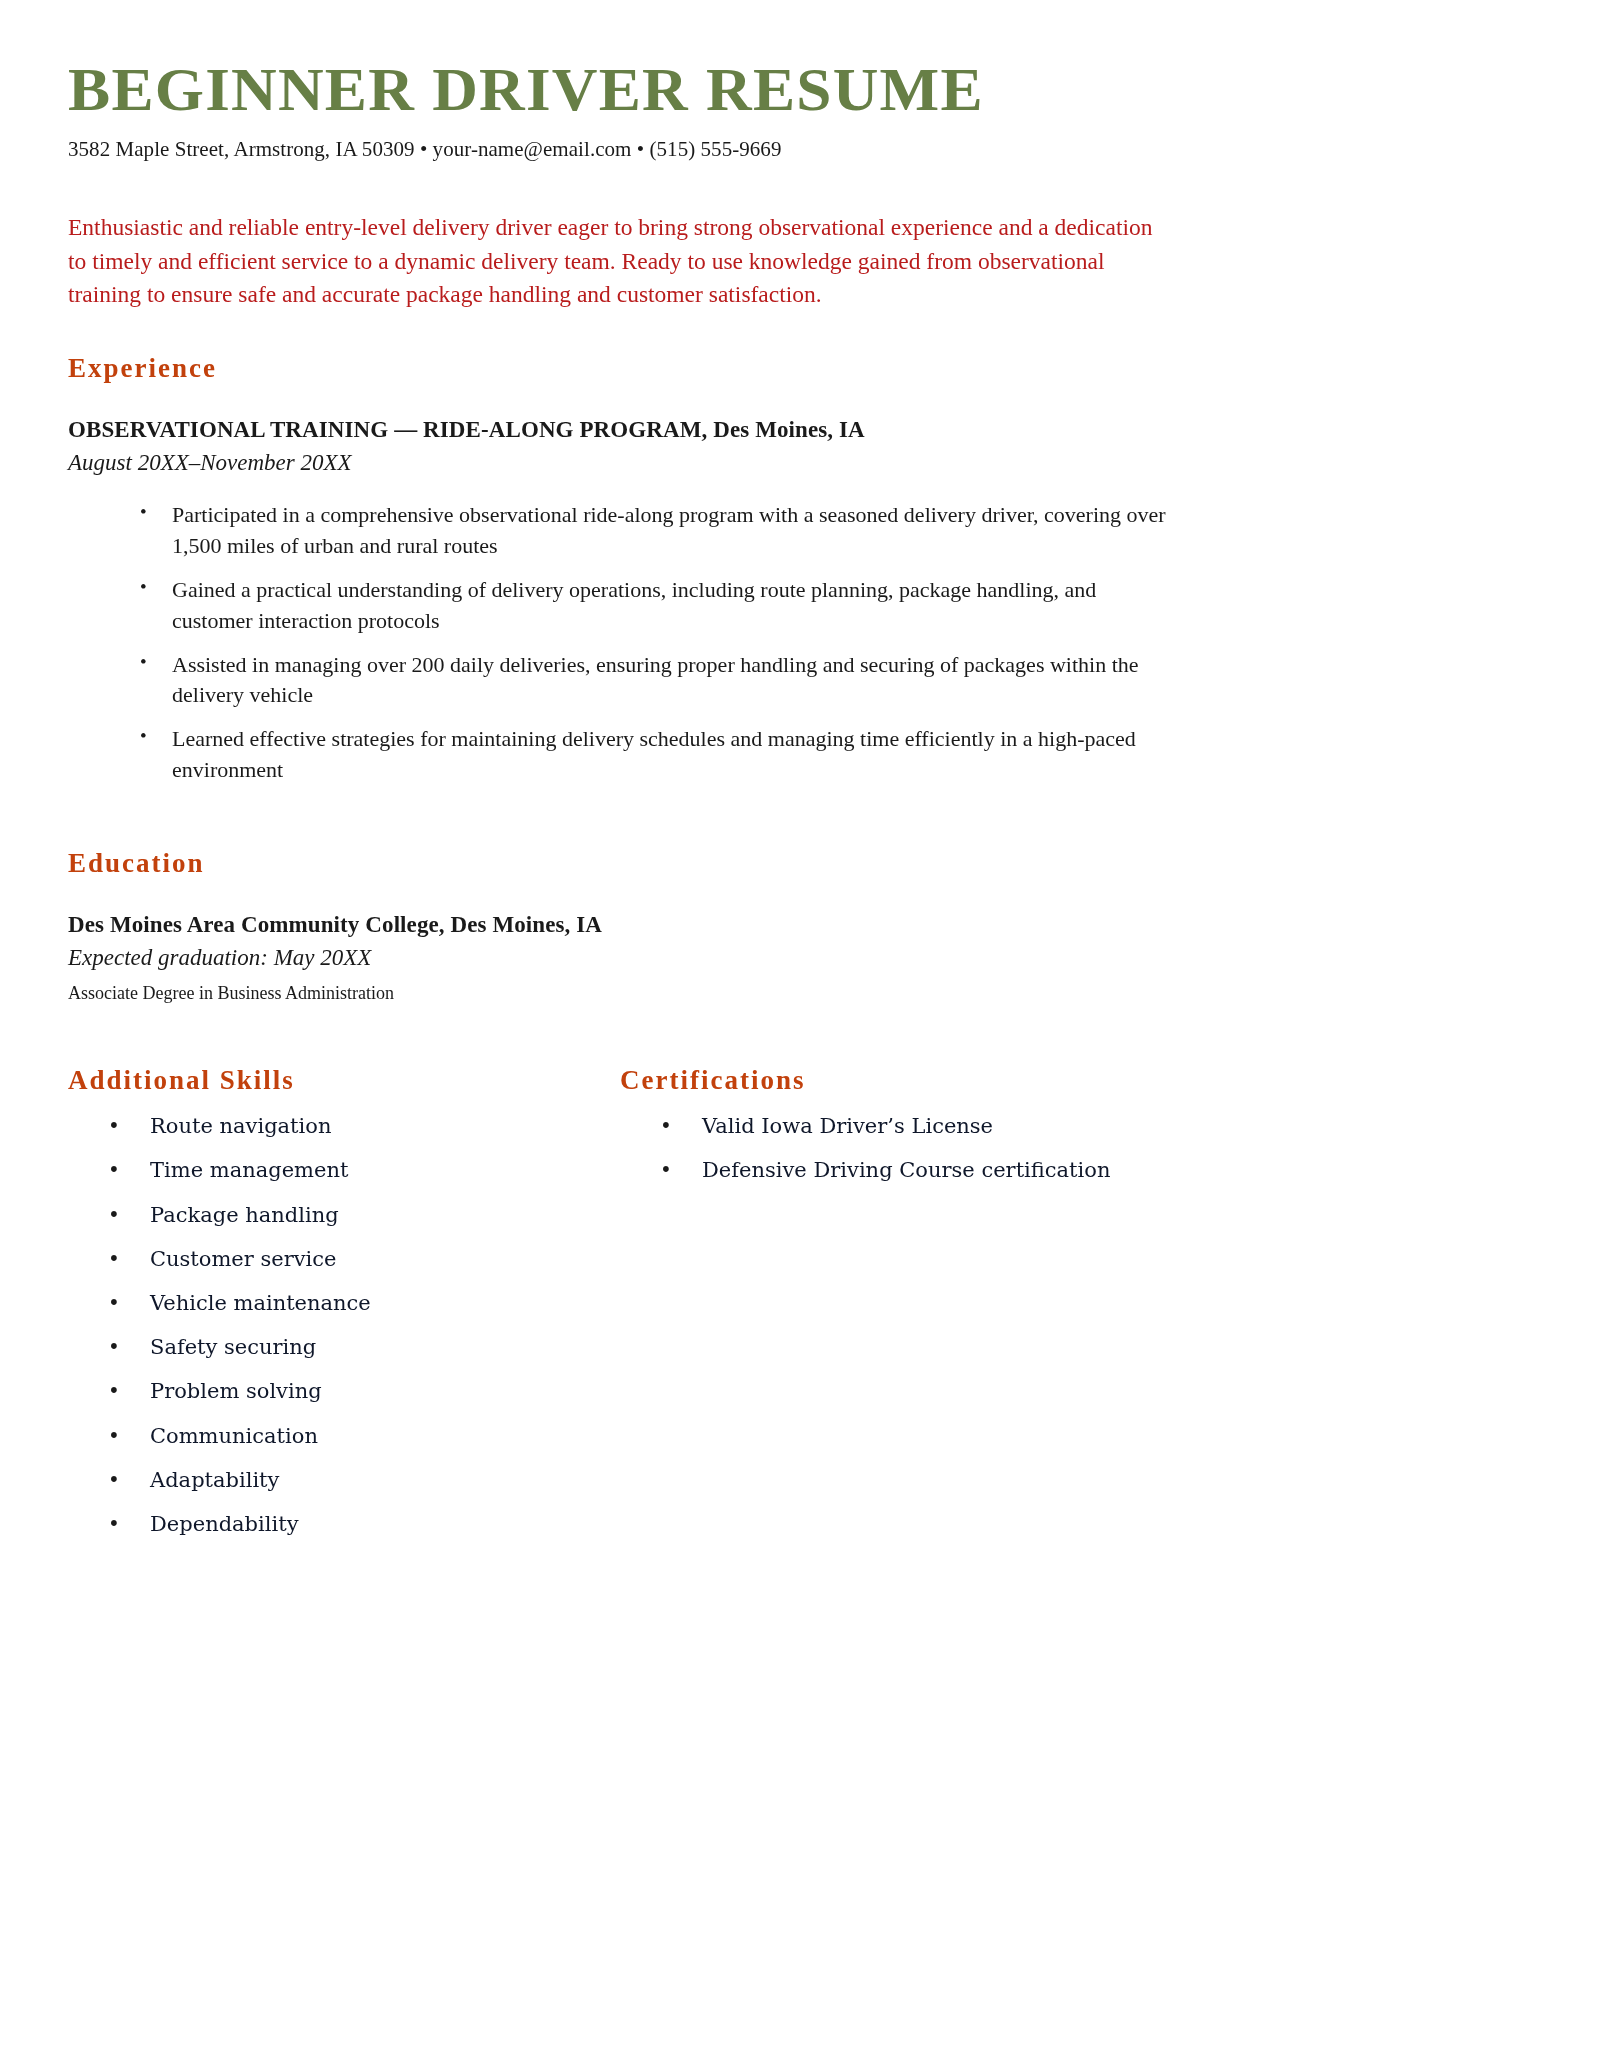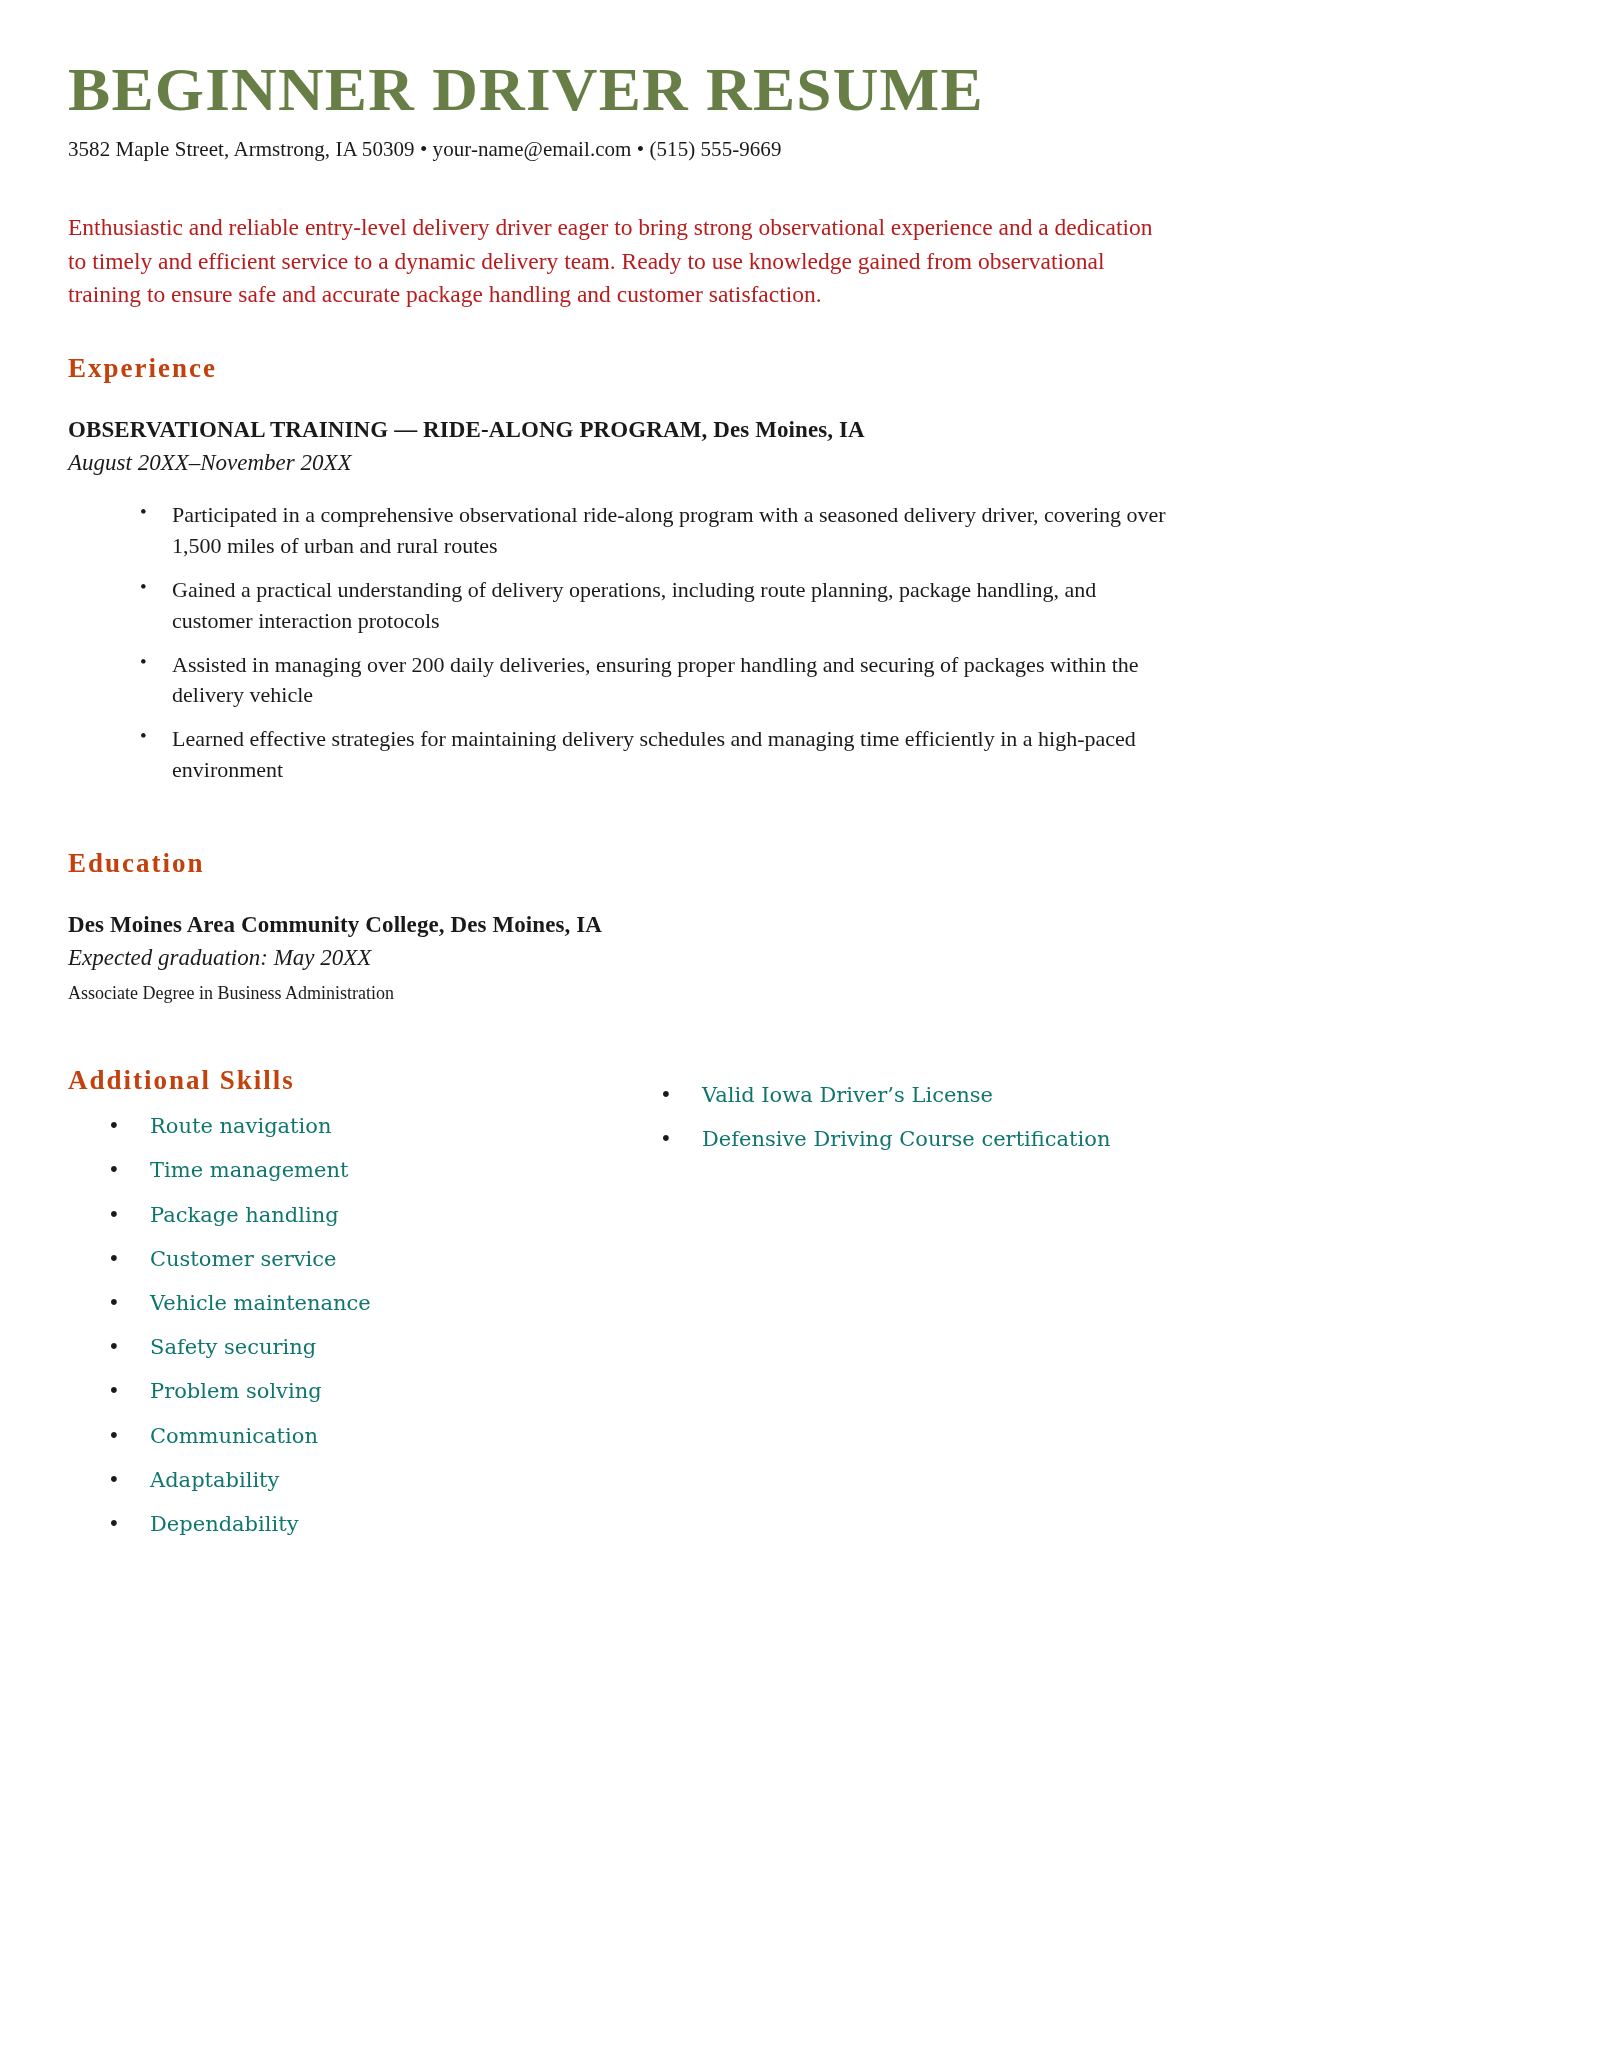--- a/index.html
+++ b/index.html
@@ -138,21 +138,21 @@
     padding: 0 0 0 40px;
     list-style: none;
   }
   ul.simple-list > li {
     position: relative;
     font-family: "DejaVu Serif", serif;
     font-size: 21px;
     line-height: 1.2;
     padding-left: 42px;
     margin-bottom: 19px;
-    color: #0f766e;
+    color: #0f172a;
   }
   ul.simple-list > li::before {
     content: "\2022";
     position: absolute;
     left: 0;
     top: 0px;
     font-size: 20px;
     color: #1a1a1a;
   }
 </style>
@@ -206,20 +206,21 @@
         <li>Vehicle maintenance</li>
         <li>Safety securing</li>
         <li>Problem solving</li>
         <li>Communication</li>
         <li>Adaptability</li>
         <li>Dependability</li>
       </ul>
     </div>
 
     <div class="col-right">
+      <h2 class="section-heading">Certifications</h2>
       <ul class="simple-list">
         <li>Valid Iowa Driver’s License</li>
         <li>Defensive Driving Course certification</li>
       </ul>
     </div>
 
   </div>
 
 </div>
 

